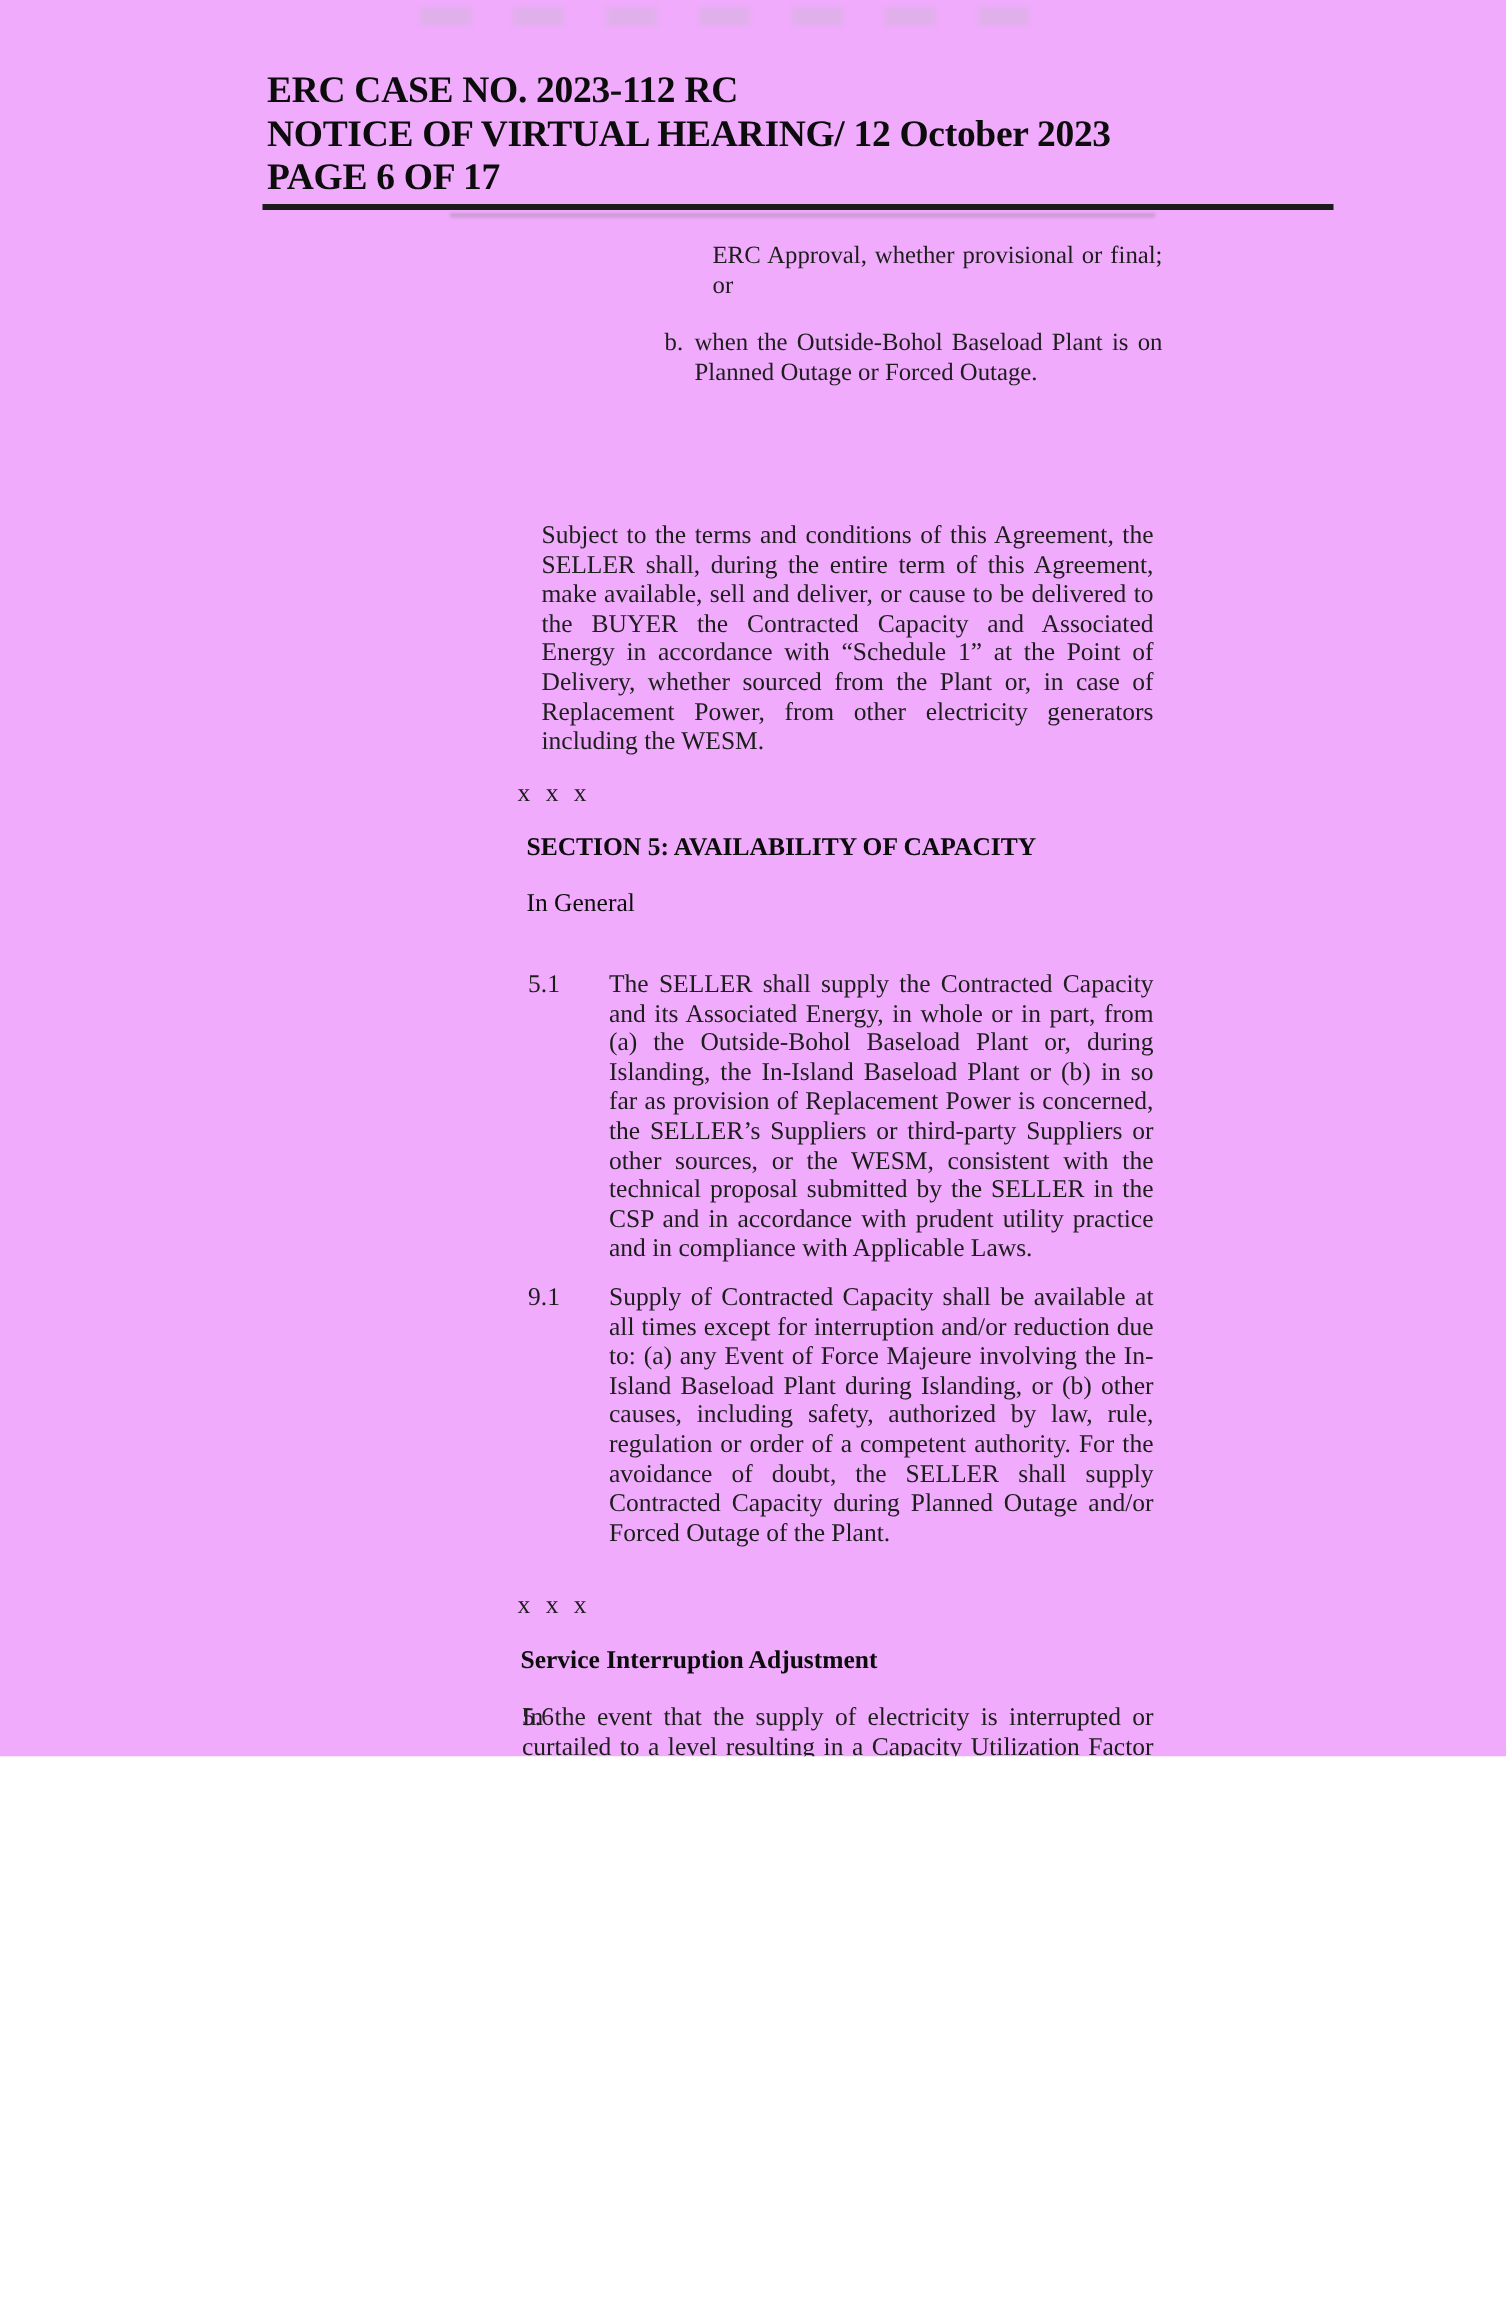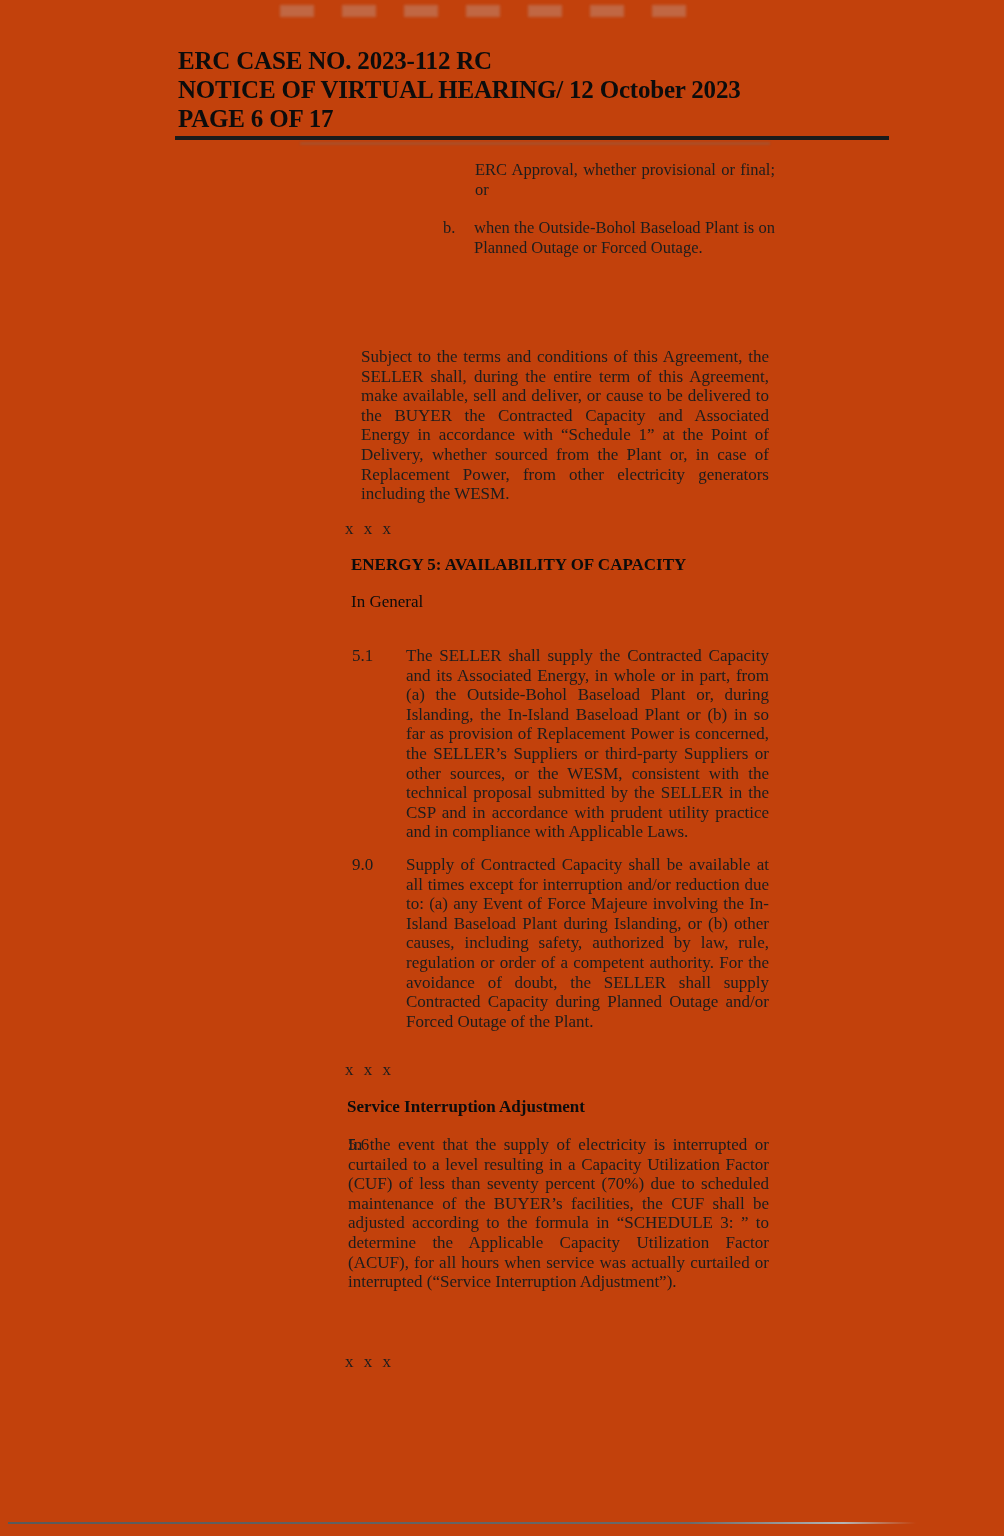--- a/index.html
+++ b/index.html
@@ -4,22 +4,22 @@
 <title>Document</title>
 <style>
   html, body {
     margin: 0;
     padding: 0;
     background: #ffffff;
   }
   .page {
     position: relative;
     width: 1004px;
-    height: 1536px;
-    background: #c2410c;
+    height: 1171px;
+    background: #f0abfc;
     font-family: "Liberation Serif", serif;
     color: #1d1d1d;
     overflow: hidden;
   }
 
   
   .top-smudge {
     position: absolute;
     left: 280px; top: 5px;
     width: 430px; height: 12px;
@@ -68,21 +68,21 @@
     text-align: justify;
   }
   .item-b {
     position: absolute;
     left: 443px; top: 218px;
     width: 332px;
     font-size: 16.5px;
     line-height: 19.6px;
   }
   .item-b .marker { position: absolute; left: 0; top: 0; }
-  .item-b .item-text { margin-left: 31px; text-align: justify; }
+  .item-b .item-text { margin-left: 20px; text-align: justify; }
 
   .sec4-heading {
     position: absolute;
     left: 361px; top: 289px;
     width: 408px;
     font-weight: bold;
     color: #0c0c0c;
   }
   .just-line { text-align: justify; text-align-last: justify; }
 
@@ -166,31 +166,31 @@
   <div class="item-b body-text">
     <span class="marker">b.</span>
     <div class="item-text">when the Outside-Bohol Baseload Plant is on Planned Outage or Forced Outage.</div>
   </div>
 
 
   <div class="sec4-body body-text para">Subject to the terms and conditions of this Agreement, the SELLER shall, during the entire term of this Agreement, make available, sell and deliver, or cause to be delivered to the BUYER the Contracted Capacity and Associated Energy in accordance with “Schedule 1” at the Point of Delivery, whether sourced from the Plant or, in case of Replacement Power, from other electricity generators including the WESM.</div>
 
   <div class="sep sep1">x x x</div>
 
-  <div class="sec5-heading body-text">ENERGY 5: AVAILABILITY OF CAPACITY</div>
+  <div class="sec5-heading body-text">SECTION 5: AVAILABILITY OF CAPACITY</div>
 
   <div class="in-general body-text">In General</div>
 
   <div class="clause clause-51 body-text">
     <span class="clause-num">5.1</span>
     <div class="clause-text">The SELLER shall supply the Contracted Capacity and its Associated Energy, in whole or in part, from (a) the Outside-Bohol Baseload Plant or, during Islanding, the In-Island Baseload Plant or (b) in so far as provision of Replacement Power is concerned, the SELLER’s Suppliers or third-party Suppliers or other sources, or the WESM, consistent with the technical proposal submitted by the SELLER in the CSP and in accordance with prudent utility practice and in compliance with Applicable Laws.</div>
   </div>
 
   <div class="clause clause-52 body-text">
-    <span class="clause-num">9.0</span>
+    <span class="clause-num">9.1</span>
     <div class="clause-text">Supply of Contracted Capacity shall be available at all times except for interruption and/or reduction due to: (a) any Event of Force Majeure involving the In-Island Baseload Plant during Islanding, or (b) other causes, including safety, authorized by law, rule, regulation or order of a competent authority. For the avoidance of doubt, the SELLER shall supply Contracted Capacity during Planned Outage and/or Forced Outage of the Plant.</div>
   </div>
 
   <div class="sep sep2">x x x</div>
 
   <div class="sia-heading body-text">Service Interruption Adjustment</div>
 
   <div class="clause clause-56 body-text">
     <span class="clause-num">5.6</span>
     <div class="clause-text">In the event that the supply of electricity is interrupted or curtailed to a level resulting in a Capacity Utilization Factor (CUF) of less than seventy percent (70%) due to scheduled maintenance of the BUYER’s facilities, the CUF shall be adjusted according to the formula in “SCHEDULE 3: ” to determine the Applicable Capacity Utilization Factor (ACUF), for all hours when service was actually curtailed or interrupted (“Service Interruption Adjustment”).</div>

